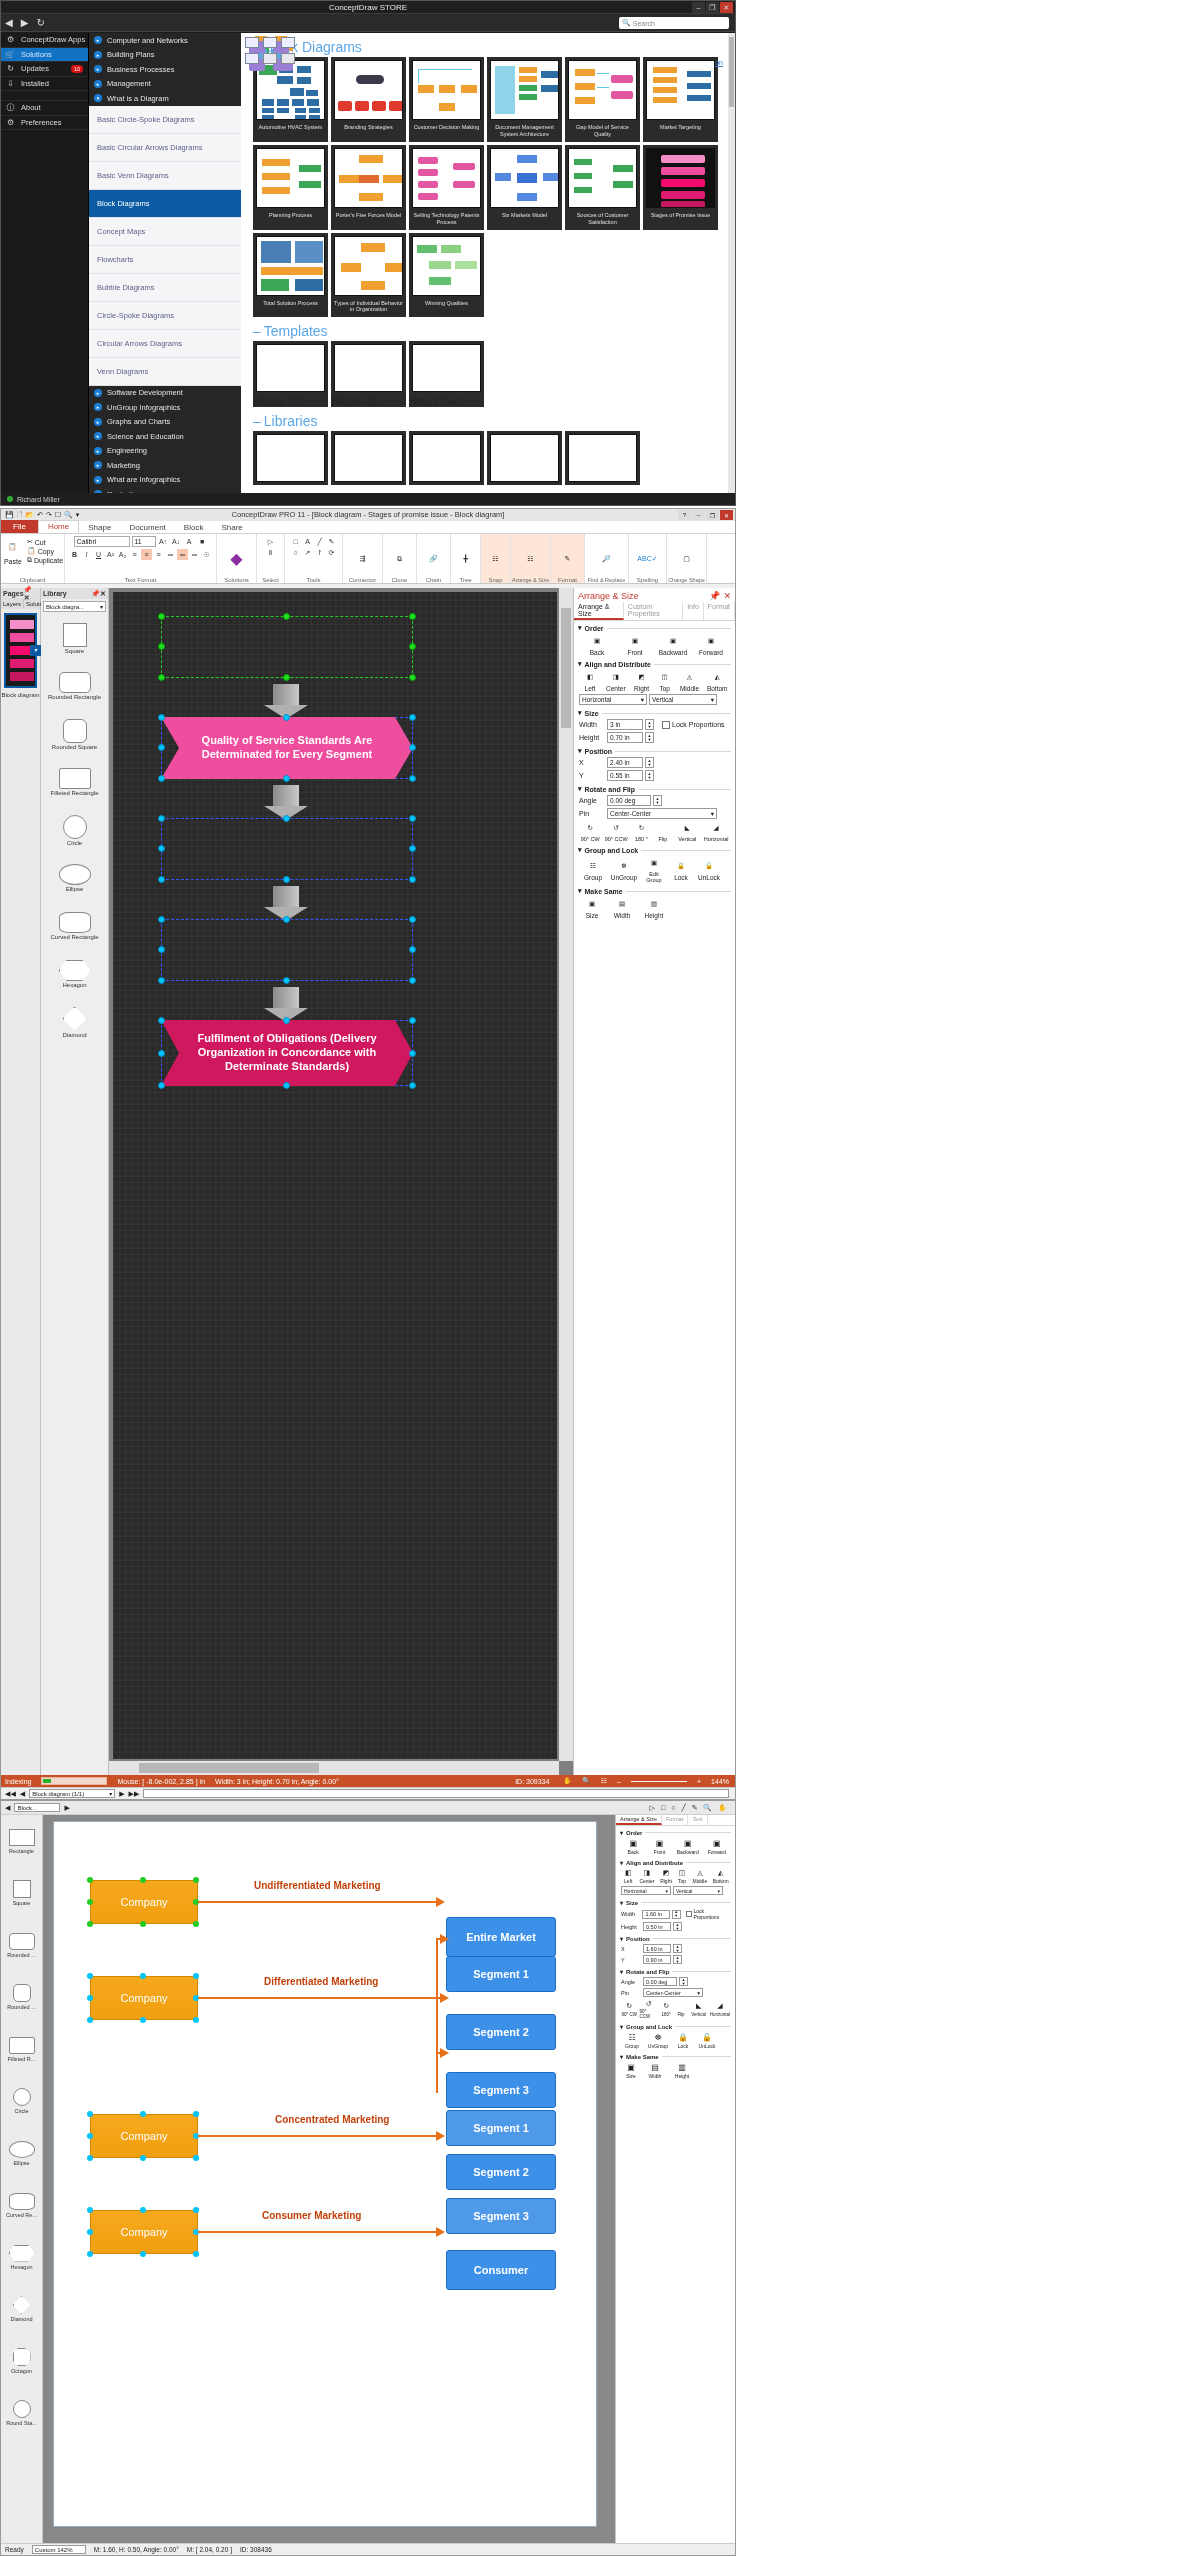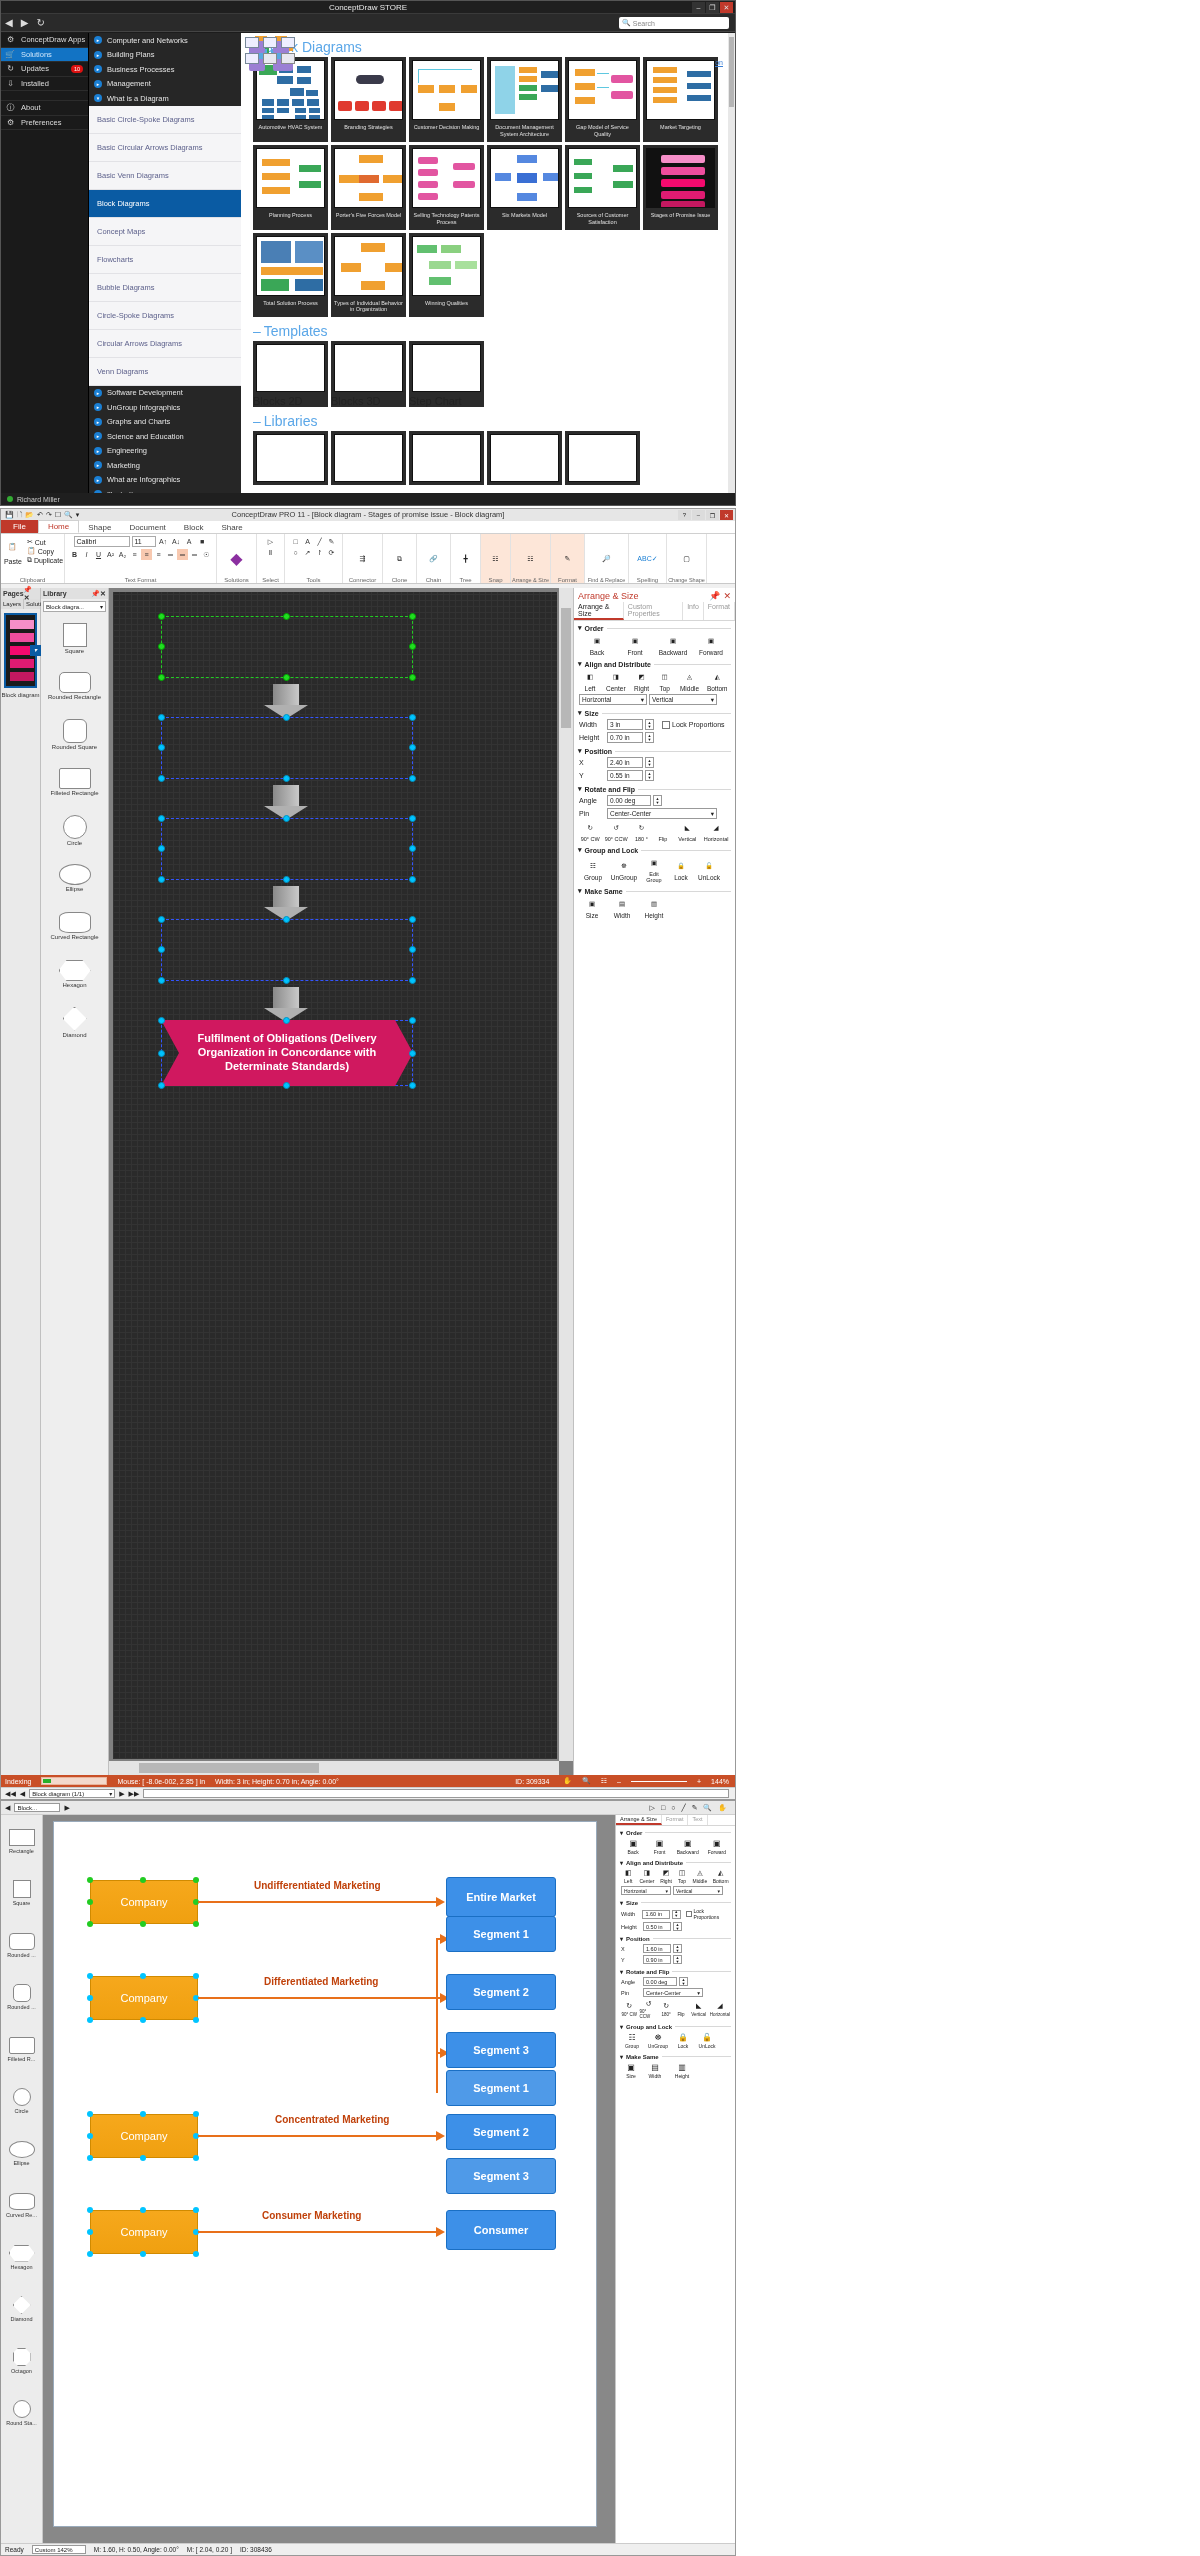--- a/index.html
+++ b/index.html
@@ -134,21 +134,21 @@
   .w3-top { height:14px; background:#e9e9e9; display:flex; align-items:center; gap:4px; padding-left:4px; font-size:7px; border-bottom:1px solid #cfcfcf; }
   .w3-body { position:absolute; left:0; top:14px; right:0; bottom:12px; display:flex; }
   .w3-lib { width:42px; background:#ececec; border-right:1px solid #c8c8c8; }
   .w3-lib .it { height:52px; display:flex; flex-direction:column; align-items:center; justify-content:center; gap:2px; }
   .w3-lib .it .sh { width:26px; height:17px; border:1px solid #888; background:#fff; }
   .w3-lib .it .nm { font-size:5.5px; color:#333; }
   .w3-canvas { flex:1; background:#888; position:relative; }
   .w3-page { position:absolute; left:10px; top:6px; right:18px; bottom:16px; background:#fff; border:1px solid #9ab; }
   .w3-right { width:120px; background:#fff; border-left:1px solid #c8c8c8; font-size:6px; }
   .obox { position:absolute; background:linear-gradient(#f6a81c,#f0a010); border:1px solid #d08a00; display:flex; align-items:center; justify-content:center; color:#fff; font-size:11px; }
-  .bbox { position:absolute; background:#3d90e8; border:1px solid #1a6fc4; border-radius:3px; display:flex; align-items:center; justify-content:center; color:#fff; font-size:11px; font-weight:bold; }
+  .bbox { position:absolute; background:#3d90e8; border:1px solid #1a6fc4; border-radius:3px; display:flex; align-items:center; justify-content:center; color:#fff; font-size:11px; font-weight:bold;margin-top:40px; }
   .oline { position:absolute; background:#e8701a; height:2px; }
   .ovline { position:absolute; background:#e8701a; width:2px; }
   .olabel { position:absolute; color:#c0410a; font-size:10px; font-weight:bold; }
   .arrowR { position:absolute; width:0; height:0; border-top:5px solid transparent; border-bottom:5px solid transparent; border-left:9px solid #e8701a; }
   .h2 { position:absolute; width:6px; height:6px; border-radius:50%; background:#00c4ff; }
   .h2.g { background:#22cc22; }
   .w3-status { position:absolute; left:0; bottom:0; height:12px; width:100%; background:#efefef; border-top:1px solid #ccc; display:flex; align-items:center; gap:8px; font-size:6.5px; padding-left:4px; }
 </style>
 </head>
 <body>
@@ -764,20 +764,23 @@
           <span class="hnd g" style="left:170px;top:21px"></span>
           <span class="hnd g" style="left:296px;top:21px"></span>
         <span class="hnd g" style="left:45px;top:51px"></span>
           <span class="hnd g" style="left:296px;top:51px"></span>
         <span class="hnd g" style="left:45px;top:82px"></span>
           <span class="hnd g" style="left:170px;top:82px"></span>
           <span class="hnd g" style="left:296px;top:82px"></span>
         <div class="harrow" style="left:160px;top:92px;height:22px"></div>
 
         <div class="selbox" style="left:48px;top:125px;width:252px;height:62px"></div>
+        <div class="chev" style="left:48px;top:125px;width:252px;height:62px;background:#ef4d9e">
+            <span>Quality of Service Standards Are Determinated for Every Segment</span>
+          </div>
         <span class="hnd" style="left:45px;top:122px"></span>
           <span class="hnd" style="left:170px;top:122px"></span>
           <span class="hnd" style="left:296px;top:122px"></span>
         <span class="hnd" style="left:45px;top:152px"></span>
           <span class="hnd" style="left:296px;top:152px"></span>
         <span class="hnd" style="left:45px;top:183px"></span>
           <span class="hnd" style="left:170px;top:183px"></span>
           <span class="hnd" style="left:296px;top:183px"></span>
         <div class="harrow" style="left:160px;top:193px;height:22px"></div>
 

